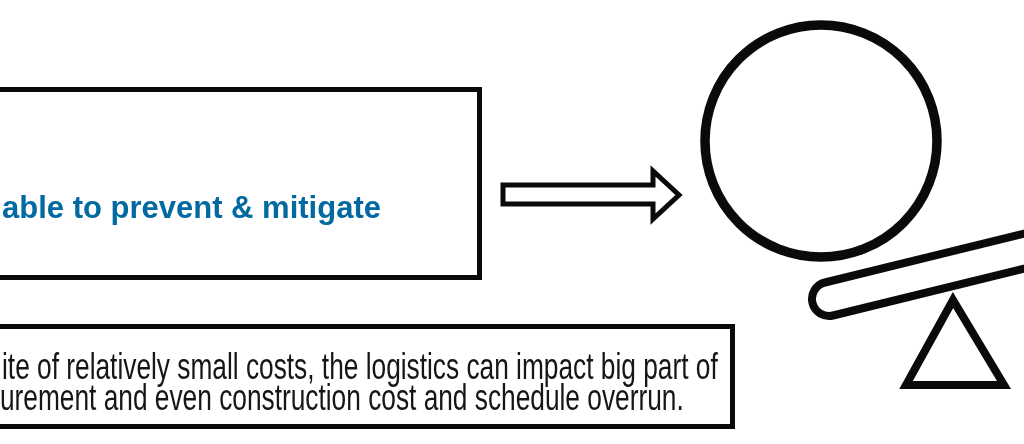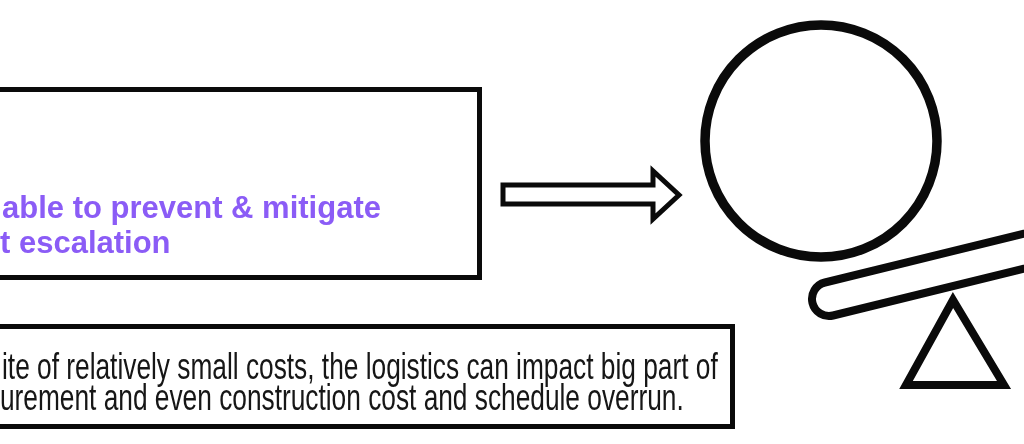--- a/index.html
+++ b/index.html
@@ -31,21 +31,21 @@
   .bottom-box {
     left: -300px;
     top: 324px;
     width: 1035px;
     height: 105px;
     border: 5px solid #0a0a0a;
   }
   .txt {
     position: absolute;
     white-space: nowrap;
-    color: #8b5cf6;
+    color: #0369a1;
   }
   .top-line {
     font-size: 31px;
     font-weight: bold;
     line-height: 35px;
     letter-spacing: 0px;
   }
   .top-line-1 { left: 2px; top: 190px; }
   .top-line-2 { left: 0px; top: 225px; }
   .bottom-line {
@@ -64,21 +64,20 @@
     top: 0;
   }
 </style>
 </head>
 <body>
 
 <div class="canvas">
 
   <div class="callout-box top-box"></div>
   <div class="txt top-line top-line-1">able to prevent &amp; mitigate</div>
-  <div class="txt top-line top-line-2">t escalation</div>
 
   <div class="callout-box bottom-box"></div>
   <div class="txt bottom-line bottom-line-1">ite of relatively small costs, the logistics can impact big part of</div>
   <div class="txt bottom-line bottom-line-2">urement and even construction cost and schedule overrun.</div>
 
   <svg class="diagram-svg" width="1024" height="444" viewBox="0 0 1024 444">
 
     <polygon points="503,185 653,185 653,171 679,195 653,219 653,204 503,204" fill="#ffffff" stroke="#0a0a0a" stroke-width="5" stroke-linejoin="miter"></polygon>
 
     <polygon points="953,300 906,385 1004,385" fill="#ffffff" stroke="#0a0a0a" stroke-width="8" stroke-linejoin="miter"></polygon>

